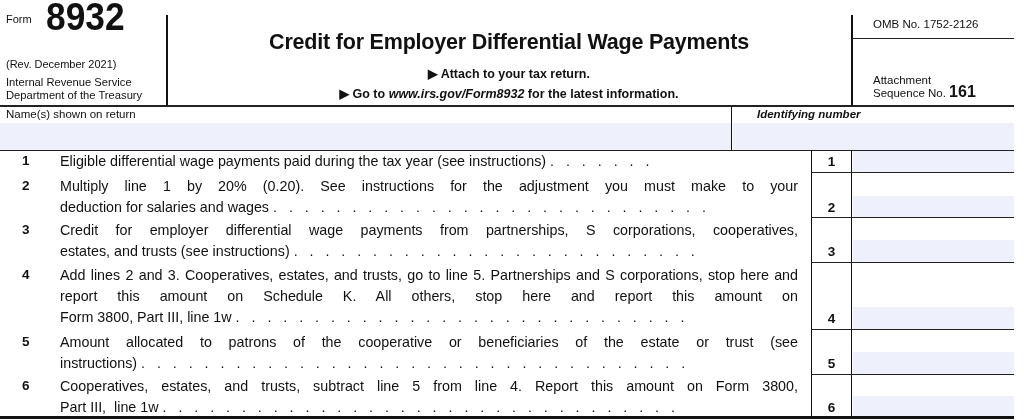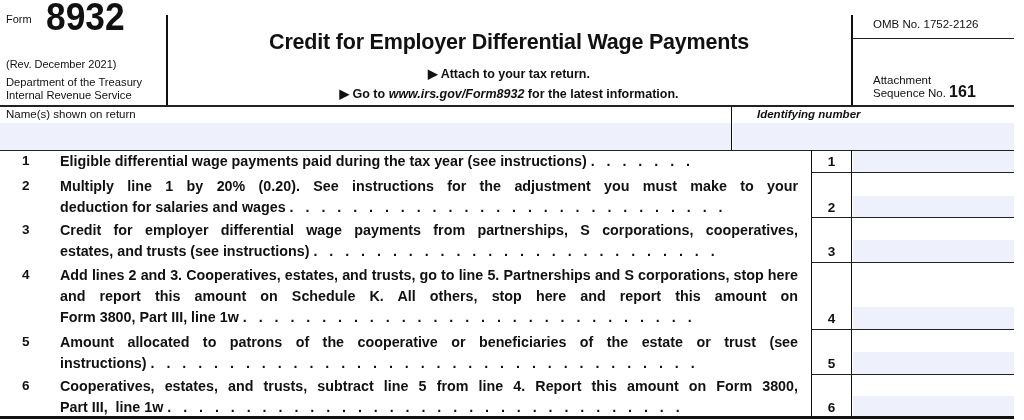--- a/index.html
+++ b/index.html
@@ -28,36 +28,36 @@
     .omb { left: 873px; top: 18px; font-size: 11.5px; }
     .attach { left: 873px; top: 74px; font-size: 11.5px; line-height: 12px; }
     .seq-num { font-size: 16px; font-weight: 700; }
 
     .name-label { left: 6px; top: 108px; font-size: 11.5px; }
     .id-label { left: 757px; top: 108px; font-size: 11.5px; font-weight: 700; font-style: italic; }
 
     
     .ln-num { position: absolute; left: 22px; font-size: 13.5px; font-weight: 700; }
     .ln-text { position: absolute; left: 60px; width: 738px; font-size: 14.3px; line-height: 21px;
-               text-align: justify; font-weight: bold; }
+               text-align: justify; }
     .ln-text .last { display: block; text-align: left; white-space: nowrap; overflow: hidden; }
     .dots { letter-spacing: 0; }
     .box-num { position: absolute; left: 811px; width: 41px; text-align: center;
                font-size: 13.5px; font-weight: 700; }
   </style>
 </head>
 <body>
 
 <div>
   <span class="abs form-word">Form</span>
   <span class="abs form-num">8932</span>
   <span class="abs rev">(Rev. December 2021)</span>
   <div class="abs dept">
+    <div>Internal Revenue Service</div>
     <div>Department of the Treasury</div>
-    <div>Internal Revenue Service</div>
   </div>
 
   <div class="vline" style="left:166px; top:15px; height:92px;"></div>
   <div class="vline" style="left:851px; top:15px; height:92px;"></div>
 
   <div class="abs title">Credit for Employer Differential Wage Payments</div>
   <div class="abs sub1">▶ Attach to your tax return.</div>
   <div class="abs sub2">
     <span>▶ Go to </span><i>www.irs.gov/Form8932</i><span> for the latest information.</span>
   </div>

